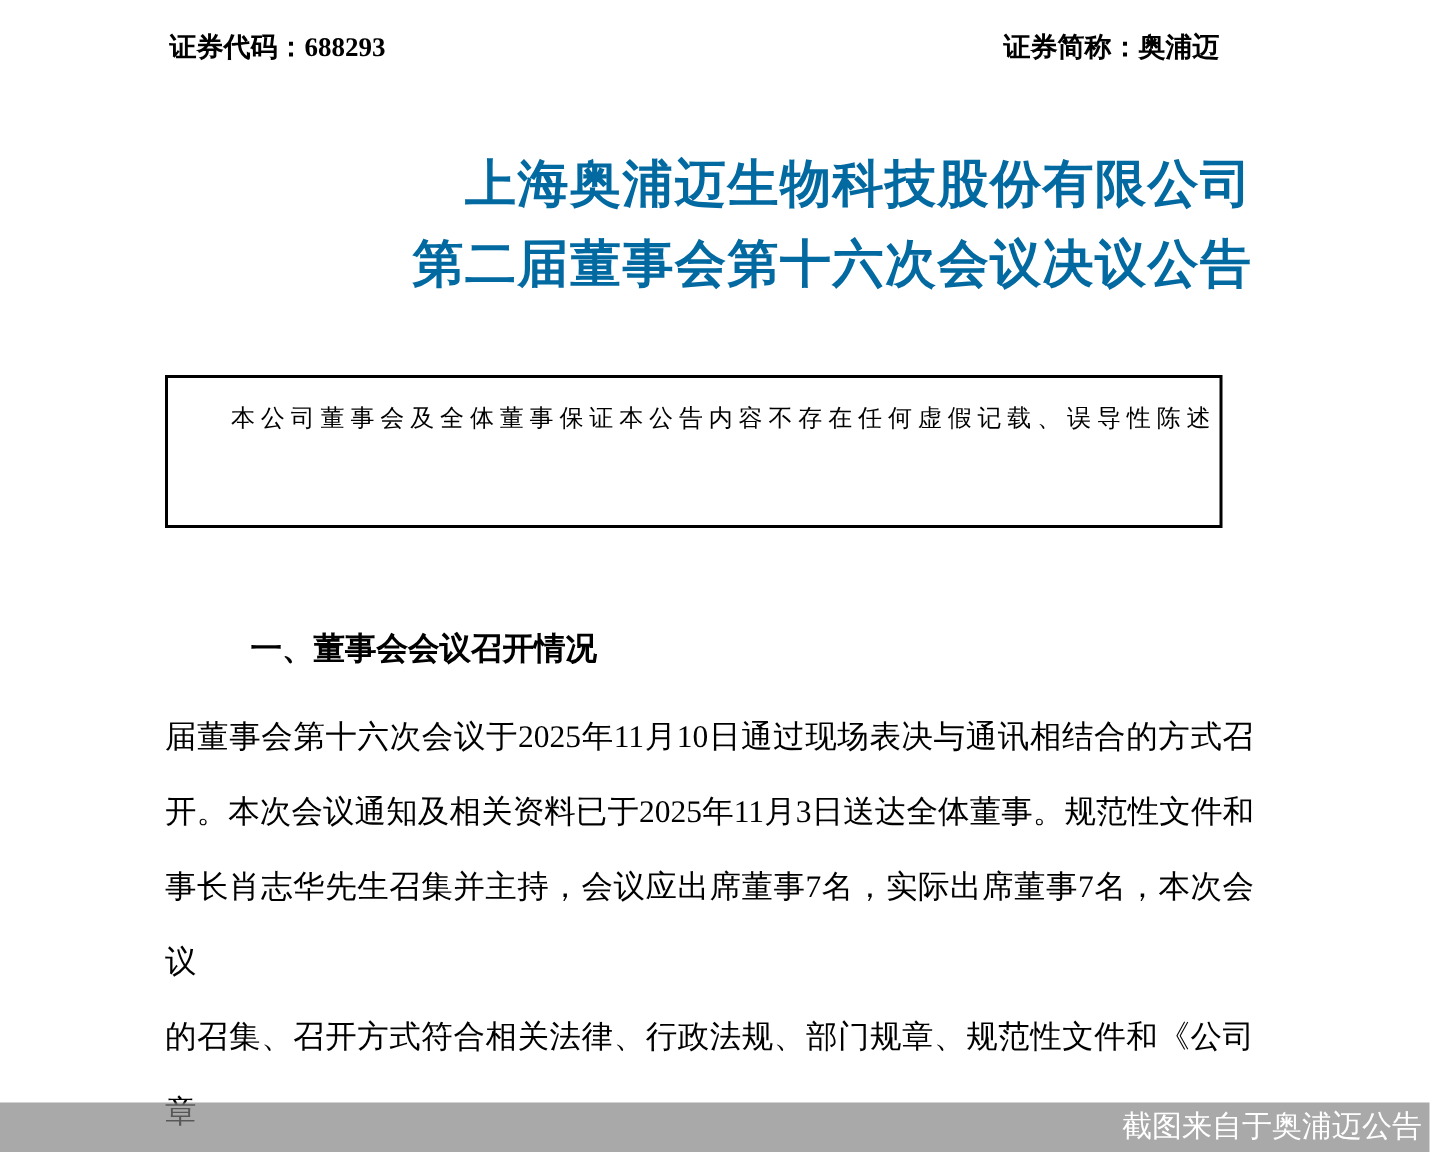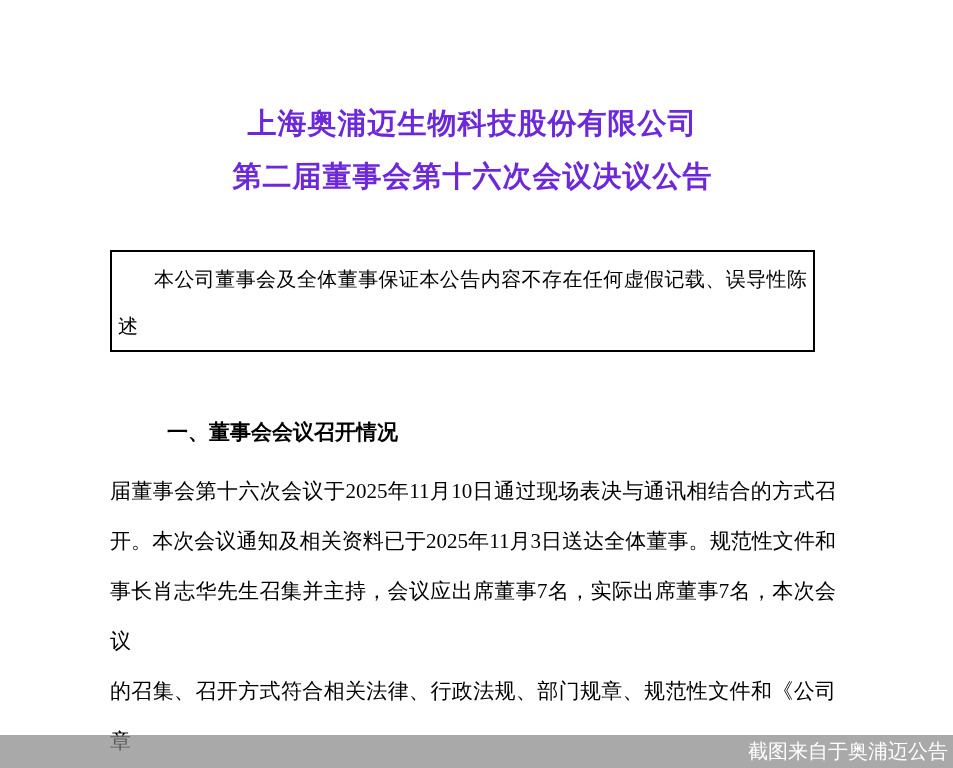--- a/index.html
+++ b/index.html
@@ -30,41 +30,41 @@
     line-height: 24px;
     white-space: nowrap;
   }
 
   
   .title-block {
     position: absolute;
     left: 110px;
     width: 725px;
     top: 97px;
-    text-align: center;
-    color: #6d28d9;
+    text-align: right;
+    color: #0369a1;
     font-family: "Liberation Sans", "DejaVu Sans", sans-serif;
     font-weight: bold;
-    font-size: 29px;
+    font-size: 34px;
     line-height: 53px;
     letter-spacing: 1px;
     white-space: nowrap;
   }
 
   
   .disclaimer-box {
     position: absolute;
     left: 110px;
     top: 250px;
     width: 705px;
     height: 102px;
     box-sizing: border-box;
     border: 2px solid #000000;
     padding: 4px 6px 0 6px;
-    font-size: 20px;
+    font-size: 16px;
     line-height: 47px;
   }
   .disclaimer-line-1 {
     text-indent: 36px;
     text-align: justify;
     text-align-last: justify;
   }
   .disclaimer-line-2 {
     text-align: left;
   }
@@ -119,20 +119,22 @@
     font-family: "Liberation Sans", "DejaVu Sans", sans-serif;
     font-size: 20px;
     line-height: 33px;
     white-space: nowrap;
   }
 </style>
 </head>
 <body>
 
 <div class="header-row">
+  <span>证券代码：688293</span>
+  <span>证券简称：奥浦迈</span>
 </div>
 
 <div class="title-block">
   <div>上海奥浦迈生物科技股份有限公司</div>
   <div>第二届董事会第十六次会议决议公告</div>
 </div>
 
 <div class="disclaimer-box">
   <div class="disclaimer-line-1">本公司董事会及全体董事保证本公告内容不存在任何虚假记载、误导性陈述</div>
 </div>

